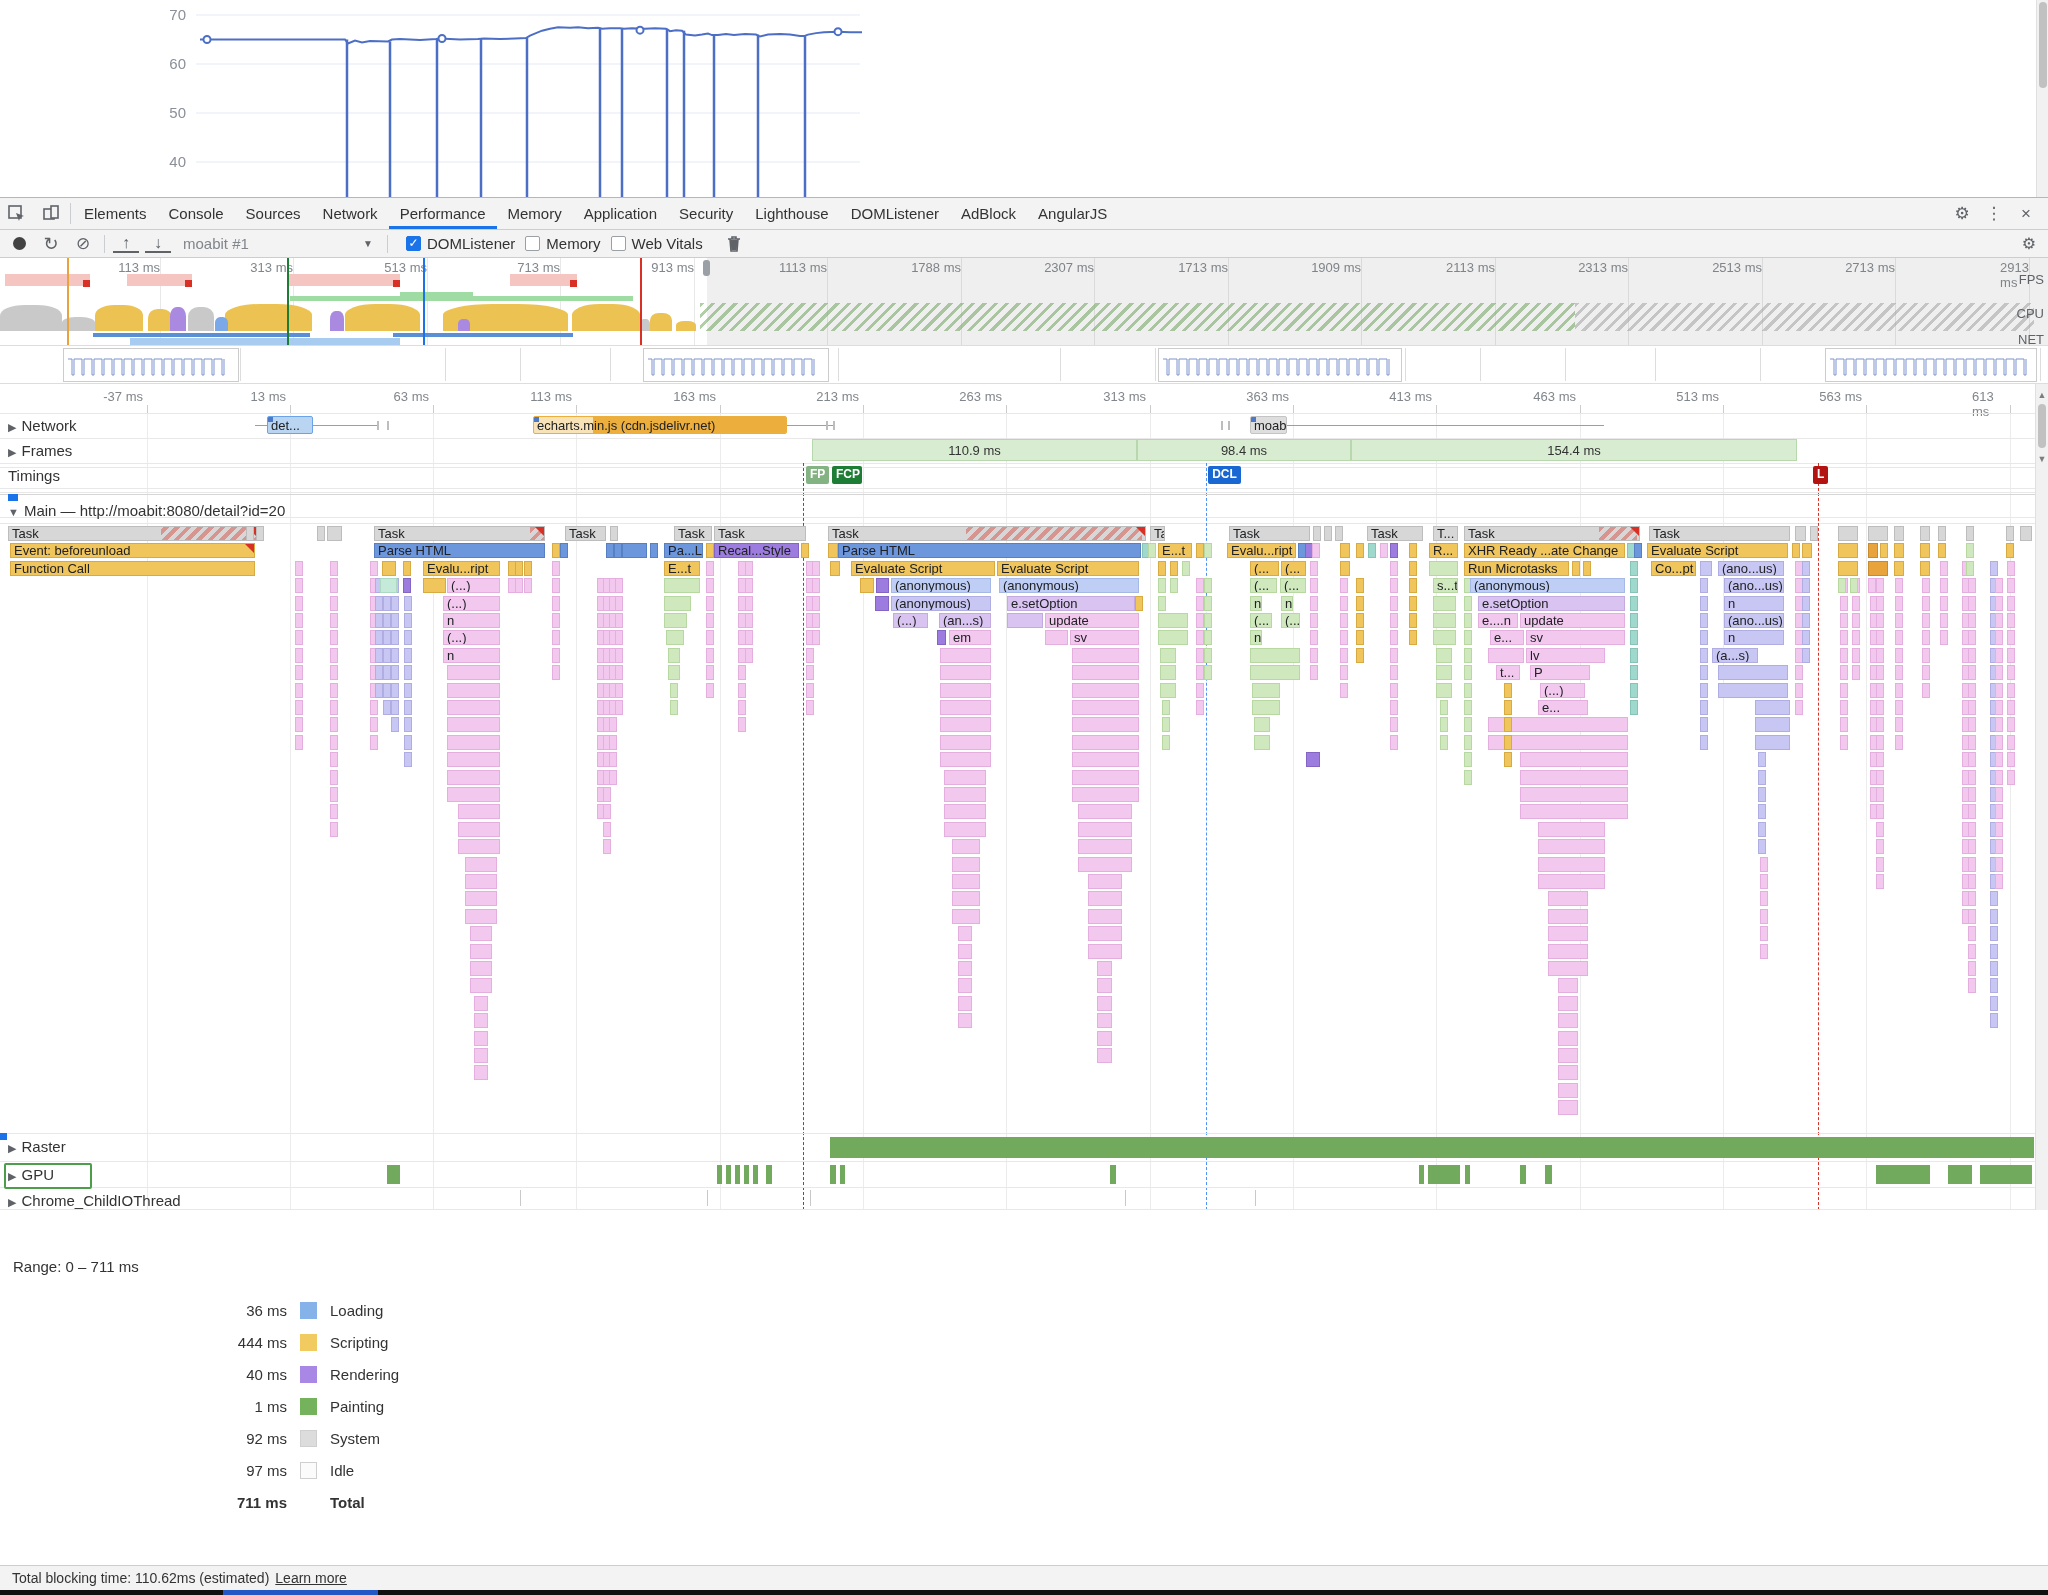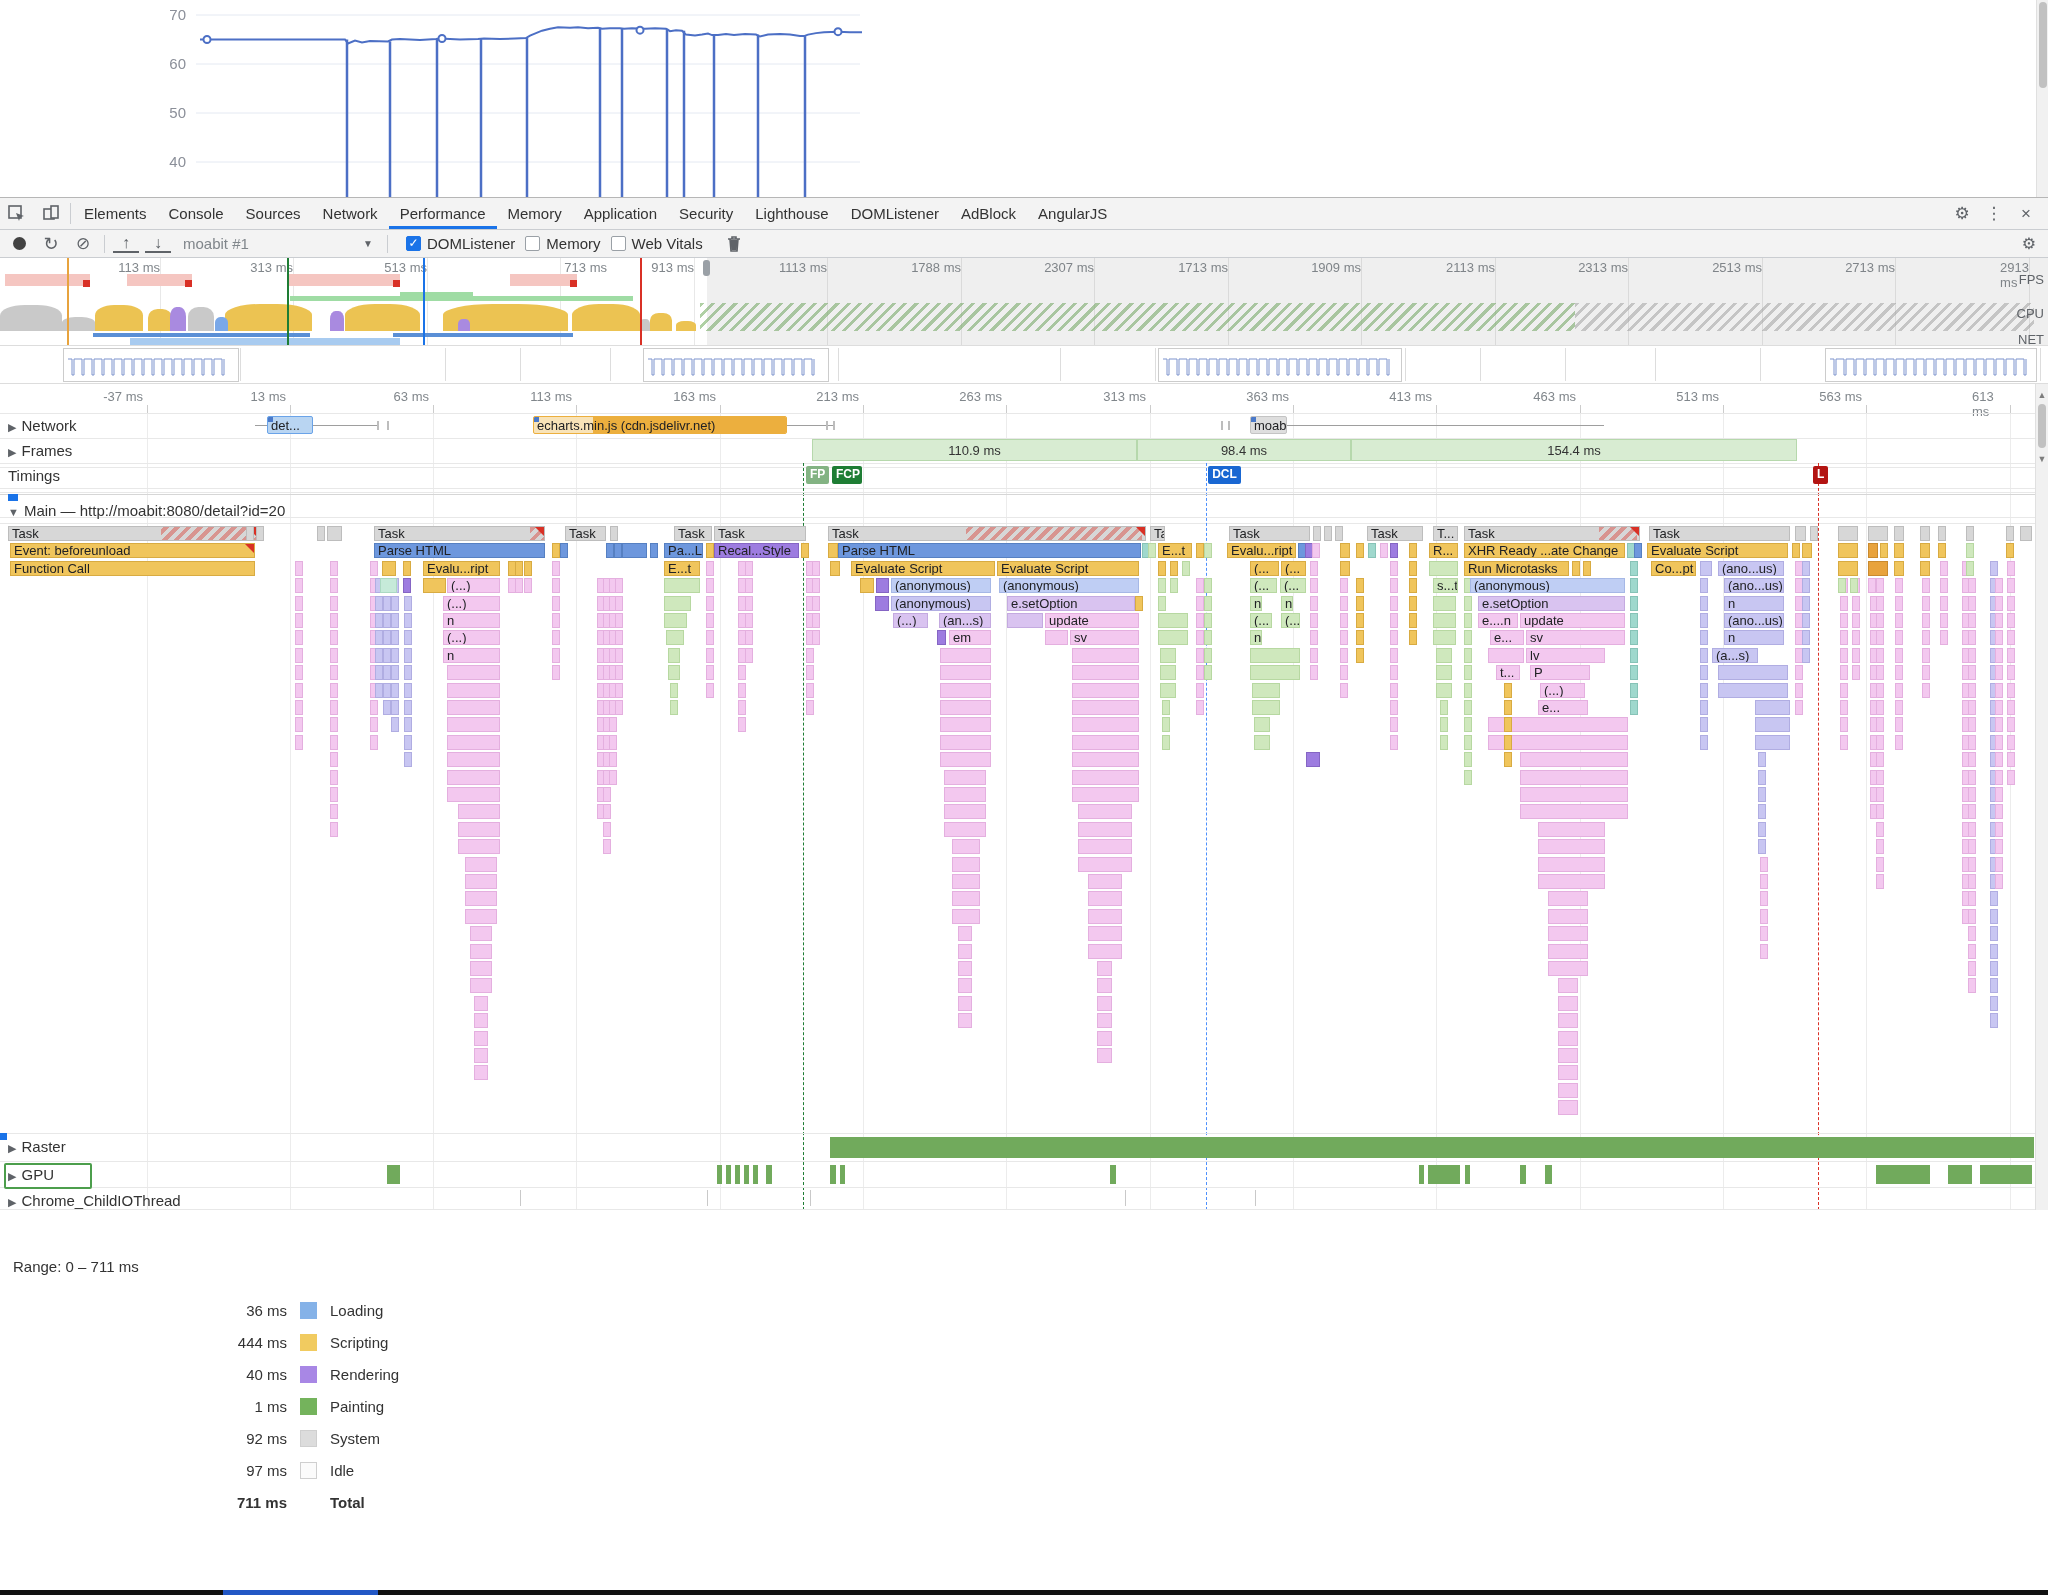--- a/index.html
+++ b/index.html
@@ -182,21 +182,21 @@
     <span style="margin-left:auto;" class="icon-btn">⚙</span>
   </div>
 
   <div id="overview" class="abs">
       <div class="ov-lab" style="left: 160px; top: 2px;">113 ms</div>
       <div style="position: absolute; left: 160px; top: 0px; width: 1px; height: 88px; background: rgb(232, 232, 232);"></div>
       <div class="ov-lab" style="left: 293px; top: 2px;">313 ms</div>
       <div style="position: absolute; left: 293px; top: 0px; width: 1px; height: 88px; background: rgb(232, 232, 232);"></div>
       <div class="ov-lab" style="left: 427px; top: 2px;">513 ms</div>
       <div style="position: absolute; left: 427px; top: 0px; width: 1px; height: 88px; background: rgb(232, 232, 232);"></div>
-      <div class="ov-lab" style="left: 560px; top: 2px; margin-left: 47px;">713 ms</div>
+      <div class="ov-lab" style="left: 560px; top: 2px;">713 ms</div>
       <div style="position: absolute; left: 560px; top: 0px; width: 1px; height: 88px; background: rgb(232, 232, 232);"></div>
       <div class="ov-lab" style="left: 694px; top: 2px;">913 ms</div>
       <div style="position: absolute; left: 694px; top: 0px; width: 1px; height: 88px; background: rgb(232, 232, 232);"></div>
       <div class="ov-lab" style="left: 827px; top: 2px;">1113 ms</div>
       <div style="position: absolute; left: 827px; top: 0px; width: 1px; height: 88px; background: rgb(232, 232, 232);"></div>
       <div class="ov-lab" style="left: 961px; top: 2px;">1788 ms</div>
       <div style="position: absolute; left: 961px; top: 0px; width: 1px; height: 88px; background: rgb(232, 232, 232);"></div>
       <div class="ov-lab" style="left: 1094px; top: 2px;">2307 ms</div>
       <div style="position: absolute; left: 1094px; top: 0px; width: 1px; height: 88px; background: rgb(232, 232, 232);"></div>
       <div class="ov-lab" style="left: 1228px; top: 2px;">1713 ms</div>
@@ -1196,16 +1196,20 @@
           <div class="leg-swatch" style="left: 300px; top: 214px; background: rgb(251, 251, 251); border: 1px solid rgb(207, 207, 207);"></div>
           <div class="leg-lab" style="left: 330px; top: 214px;">Idle</div>
         </div>
         <div>
           <div class="leg-val" style="position: absolute; left: 287px; top: 246px; font-weight: bold;">711 ms</div>
           <div class="leg-lab" style="left: 330px; top: 246px; font-weight: bold;">Total</div>
         </div>
       </div>
   </div>
 
+  <div id="statusbar" class="abs">
+    <span>Total blocking time: 110.62ms (estimated)</span>
+    <a href="#" style="text-decoration:underline;">Learn more</a>
+  </div>
   <div id="taskstrip" class="abs">
     <div class="abs" style="left:223px;top:0;width:155px;height:5px;background:#2257c5;"></div>
   </div>
 </div>
 
 </body></html>

